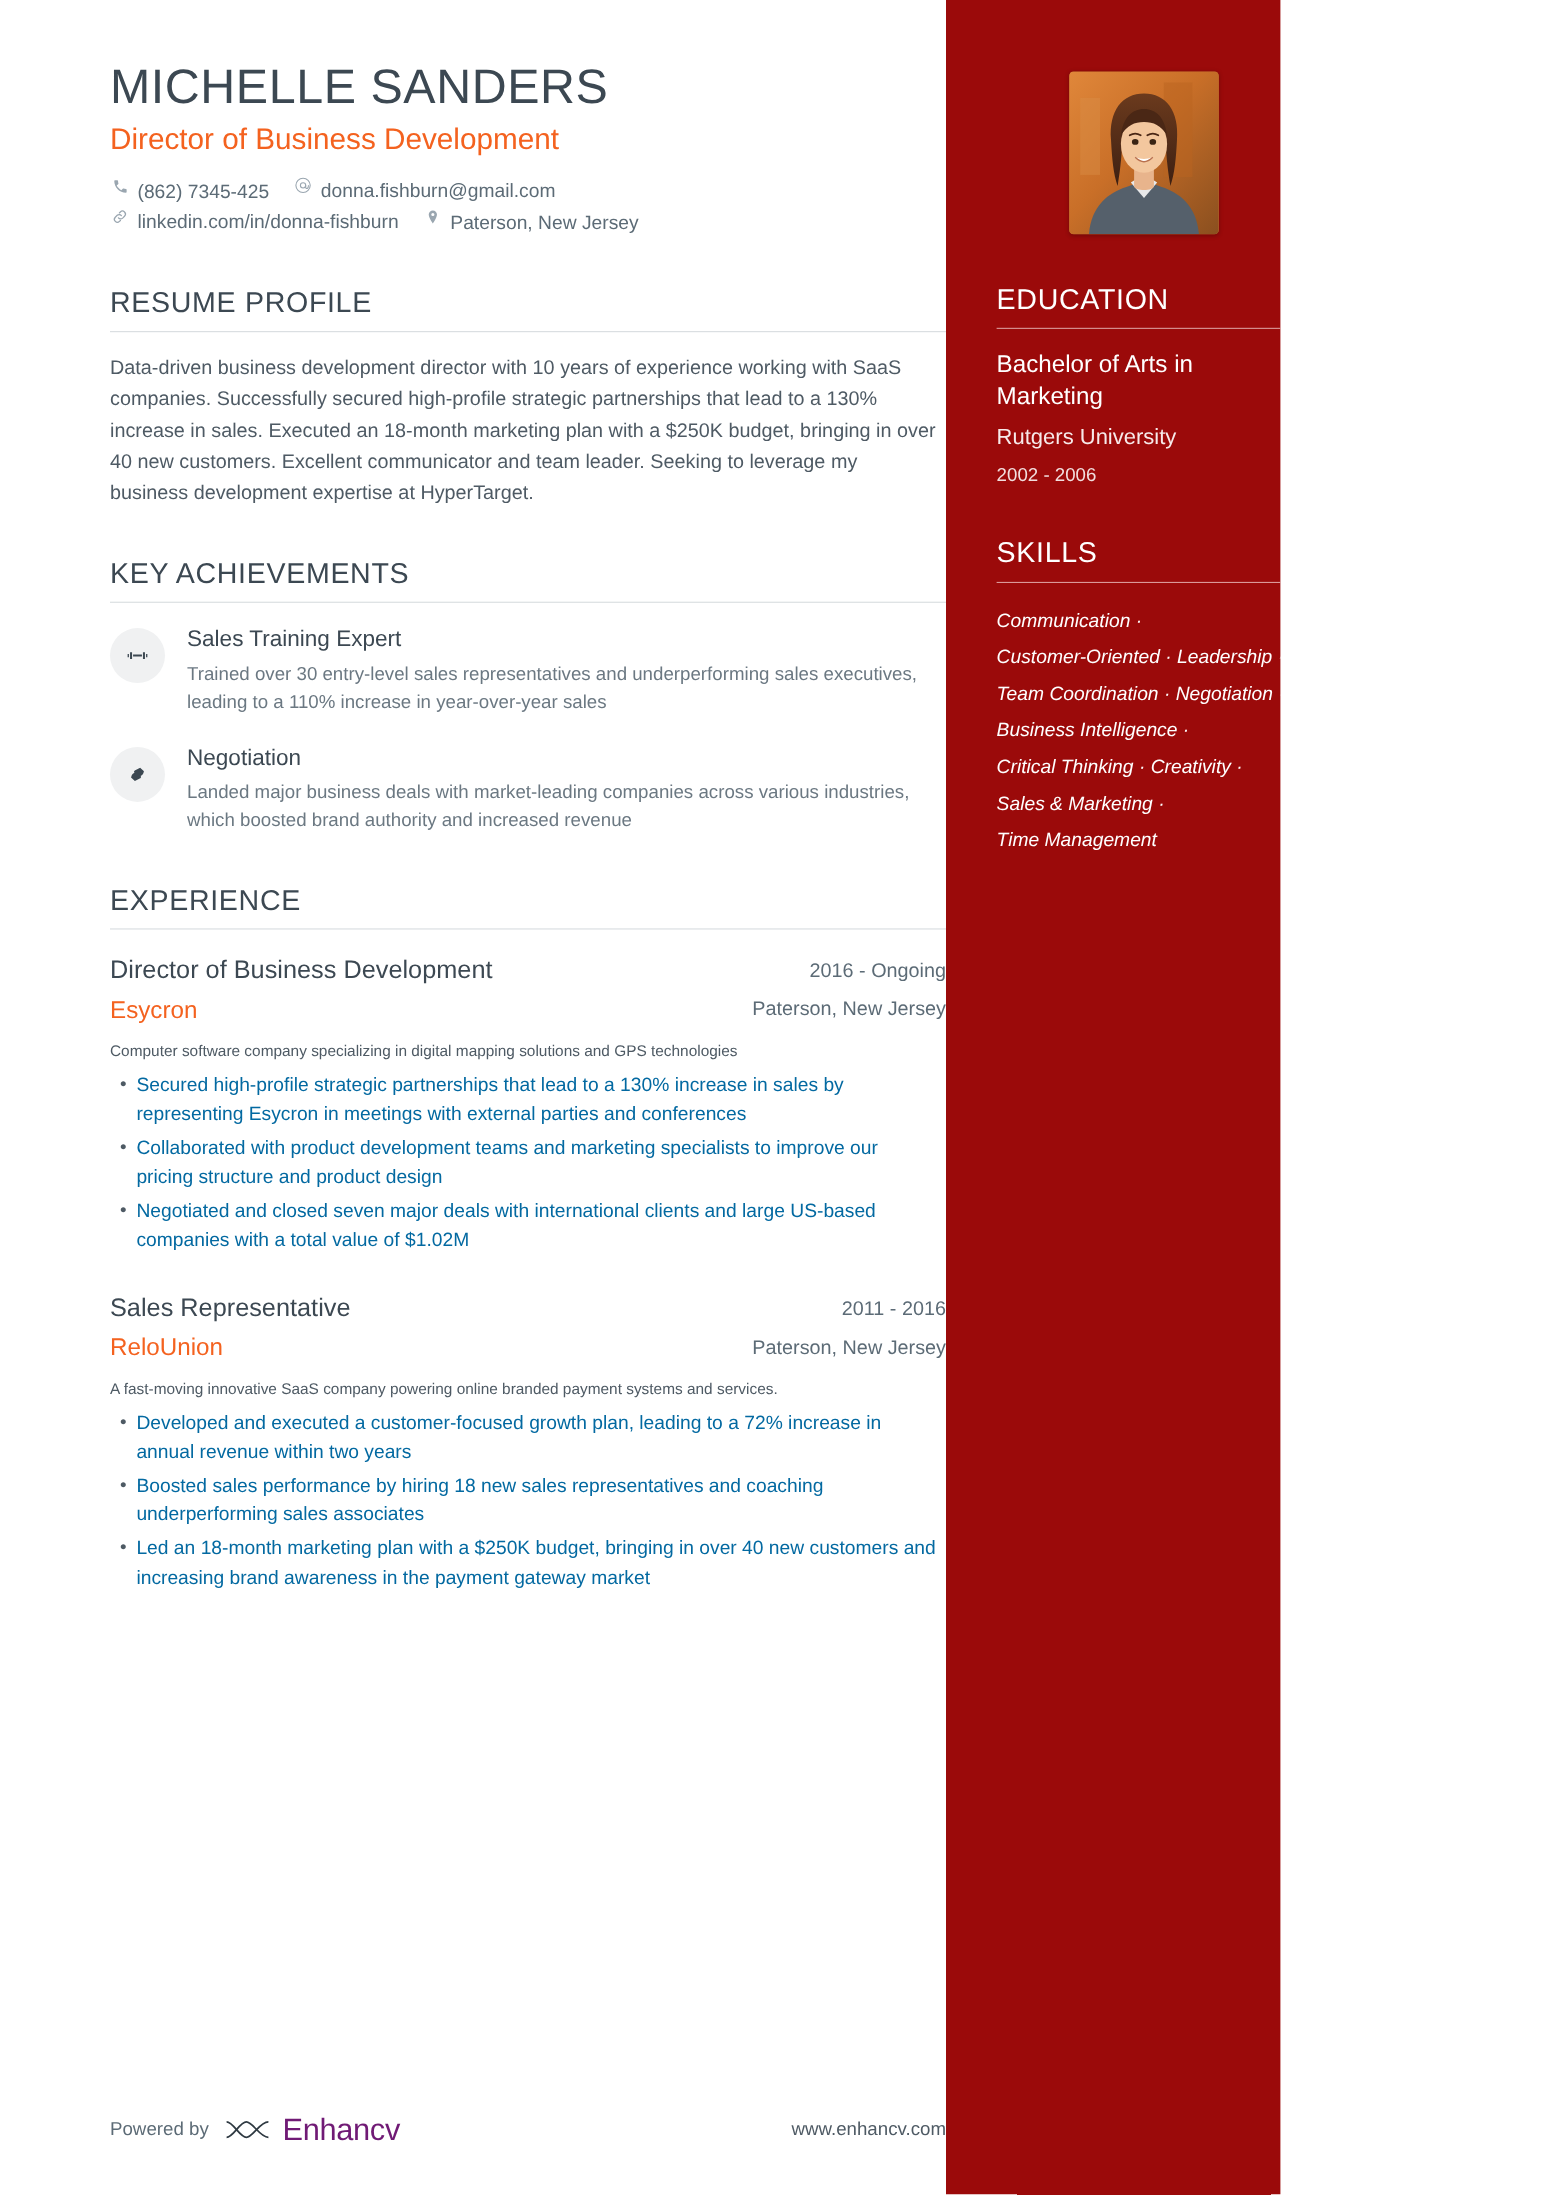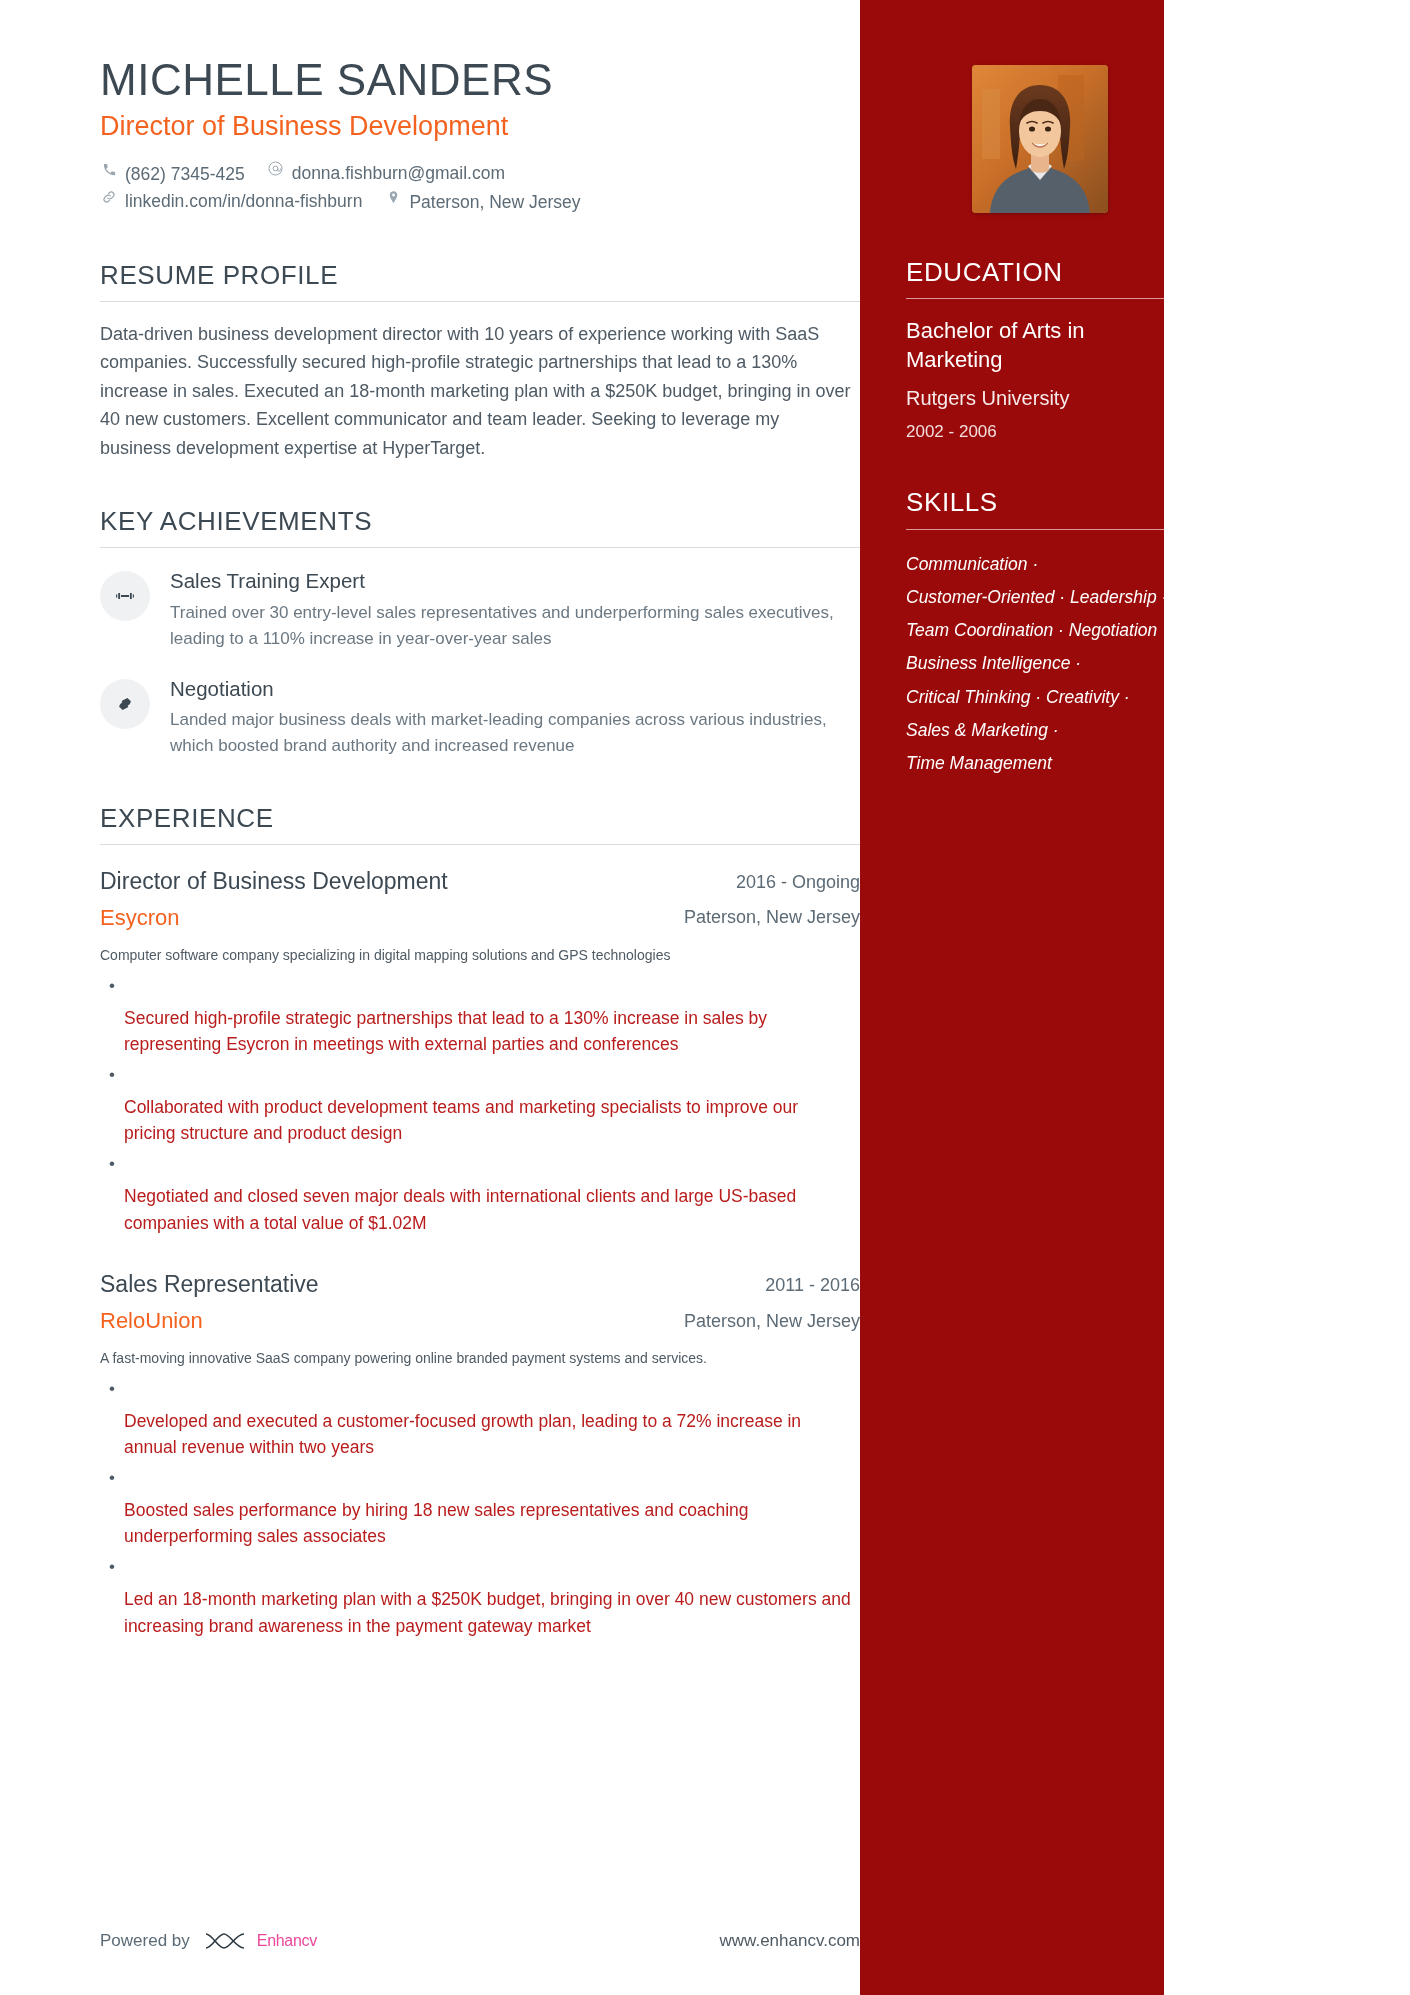--- a/index.html
+++ b/index.html
@@ -182,24 +182,23 @@
   .bullet-dot {
     flex: none;
     width: 24px;
     font-size: 17px;
     color: #4e5a64;
     line-height: 1.52;
     text-align: center;
   }
   .bullet-text {
     font-size: 17.5px;
-    color: #b91c1c;
+    color: #0369a1;
     line-height: 1.52;
     width: 730px;
-    margin-top: 32px;
   }
 
   
   .footer {
     position: absolute;
     left: 100px;
     bottom: 43px;
     width: 760px;
     display: flex;
     align-items: center;
@@ -211,22 +210,22 @@
     font-size: 17px;
     color: #5c6b76;
   }
   .brand-mark {
     margin: 0 9px 0 12px;
     display: flex;
     align-items: center;
     color: #3c4852;
   }
   .brand-name {
-    font-size: 16px;
-    color: #ec4899;
+    font-size: 28px;
+    color: #701a75;
     letter-spacing: -0.3px;
   }
   .footer-url {
     font-size: 17px;
     color: #4e5a64;
   }
 
   
   .side-col {
     width: 688px;

